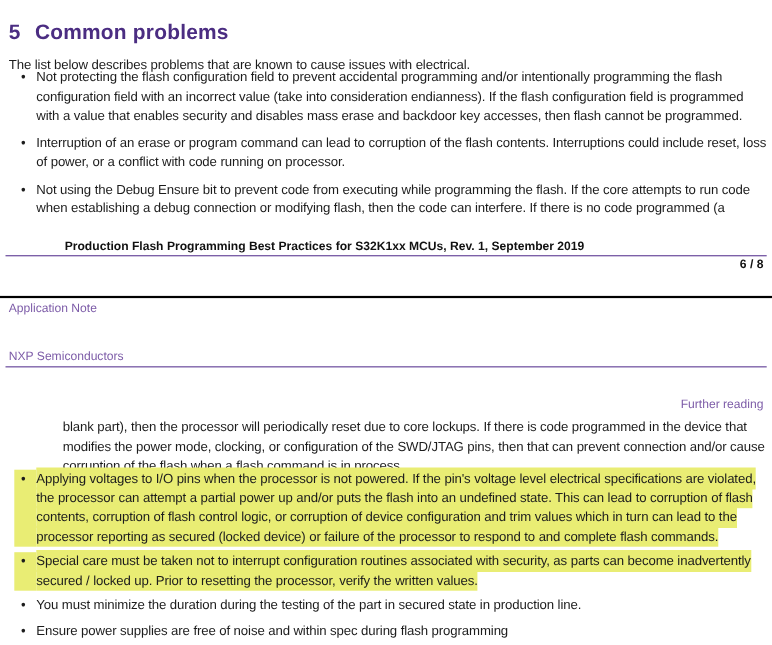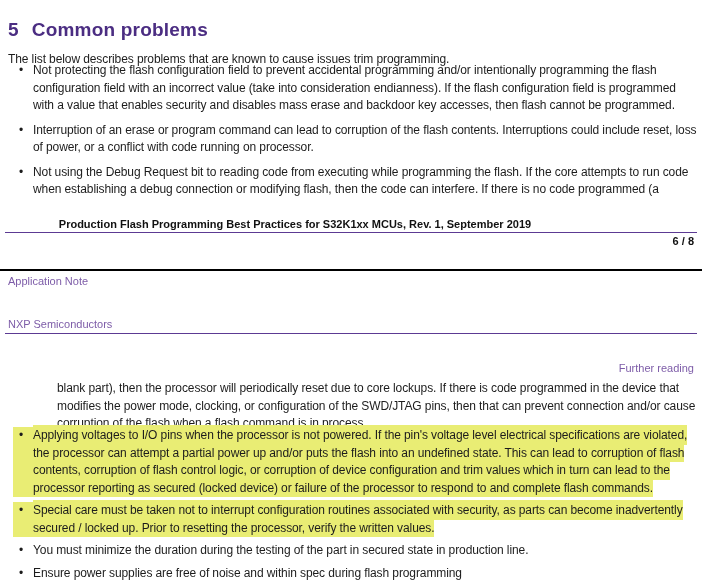--- a/index.html
+++ b/index.html
@@ -41,34 +41,34 @@
   #p2-rule{top:332.5px;left:5px;width:692px;}
   #p2-section{top:337px;left:8px;width:686px;text-align:right;color:var(--meta_purple,#7d5ca8);margin-top:24px;}
 
   #continuation{top:368px;left:33px;width:663px;margin-left:24px;}
 </style>
 </head>
 <body>
 
 <h1 class="abs" id="heading"><span class="num">5</span><span>Common problems</span></h1>
 
-<p class="abs body-text" id="intro">The list below describes problems that are known to cause issues trim programming.</p>
+<p class="abs body-text" id="intro">The list below describes problems that are known to cause issues with electrical.</p>
 
 <ul class="abs blist" id="p1-bullets">
   <li class="bullet-row body-text">
     <span class="gutter">•</span>
     <span class="btext"><span class="inner">Not protecting the flash configuration field to prevent accidental programming and/or intentionally programming the flash configuration field with an incorrect value (take into consideration endianness). If the flash configuration field is programmed with a value that enables security and disables mass erase and backdoor key accesses, then flash cannot be programmed.</span></span>
   </li>
   <li class="bullet-row body-text">
     <span class="gutter">•</span>
     <span class="btext"><span class="inner">Interruption of an erase or program command can lead to corruption of the flash contents. Interruptions could include reset, loss of power, or a conflict with code running on processor.</span></span>
   </li>
   <li class="bullet-row body-text">
     <span class="gutter">•</span>
-    <span class="btext"><span class="inner">Not using the Debug Request bit to reading code from executing while programming the flash. If the core attempts to run code when establishing a debug connection or modifying flash, then the code can interfere. If there is no code programmed (a</span></span>
+    <span class="btext"><span class="inner">Not using the Debug Ensure bit to prevent code from executing while programming the flash. If the core attempts to run code when establishing a debug connection or modifying flash, then the code can interfere. If there is no code programmed (a</span></span>
   </li>
 </ul>
 
 <div class="abs" id="footer-title">Production Flash Programming Best Practices for S32K1xx MCUs, Rev. 1, September 2019</div>
 <div class="abs rule" id="footer-rule"></div>
 <div class="abs meta-text" id="footer-row">
   <span class="doc-type">Application Note</span>
   <span class="pageno">6 / 8</span>
 </div>
 

